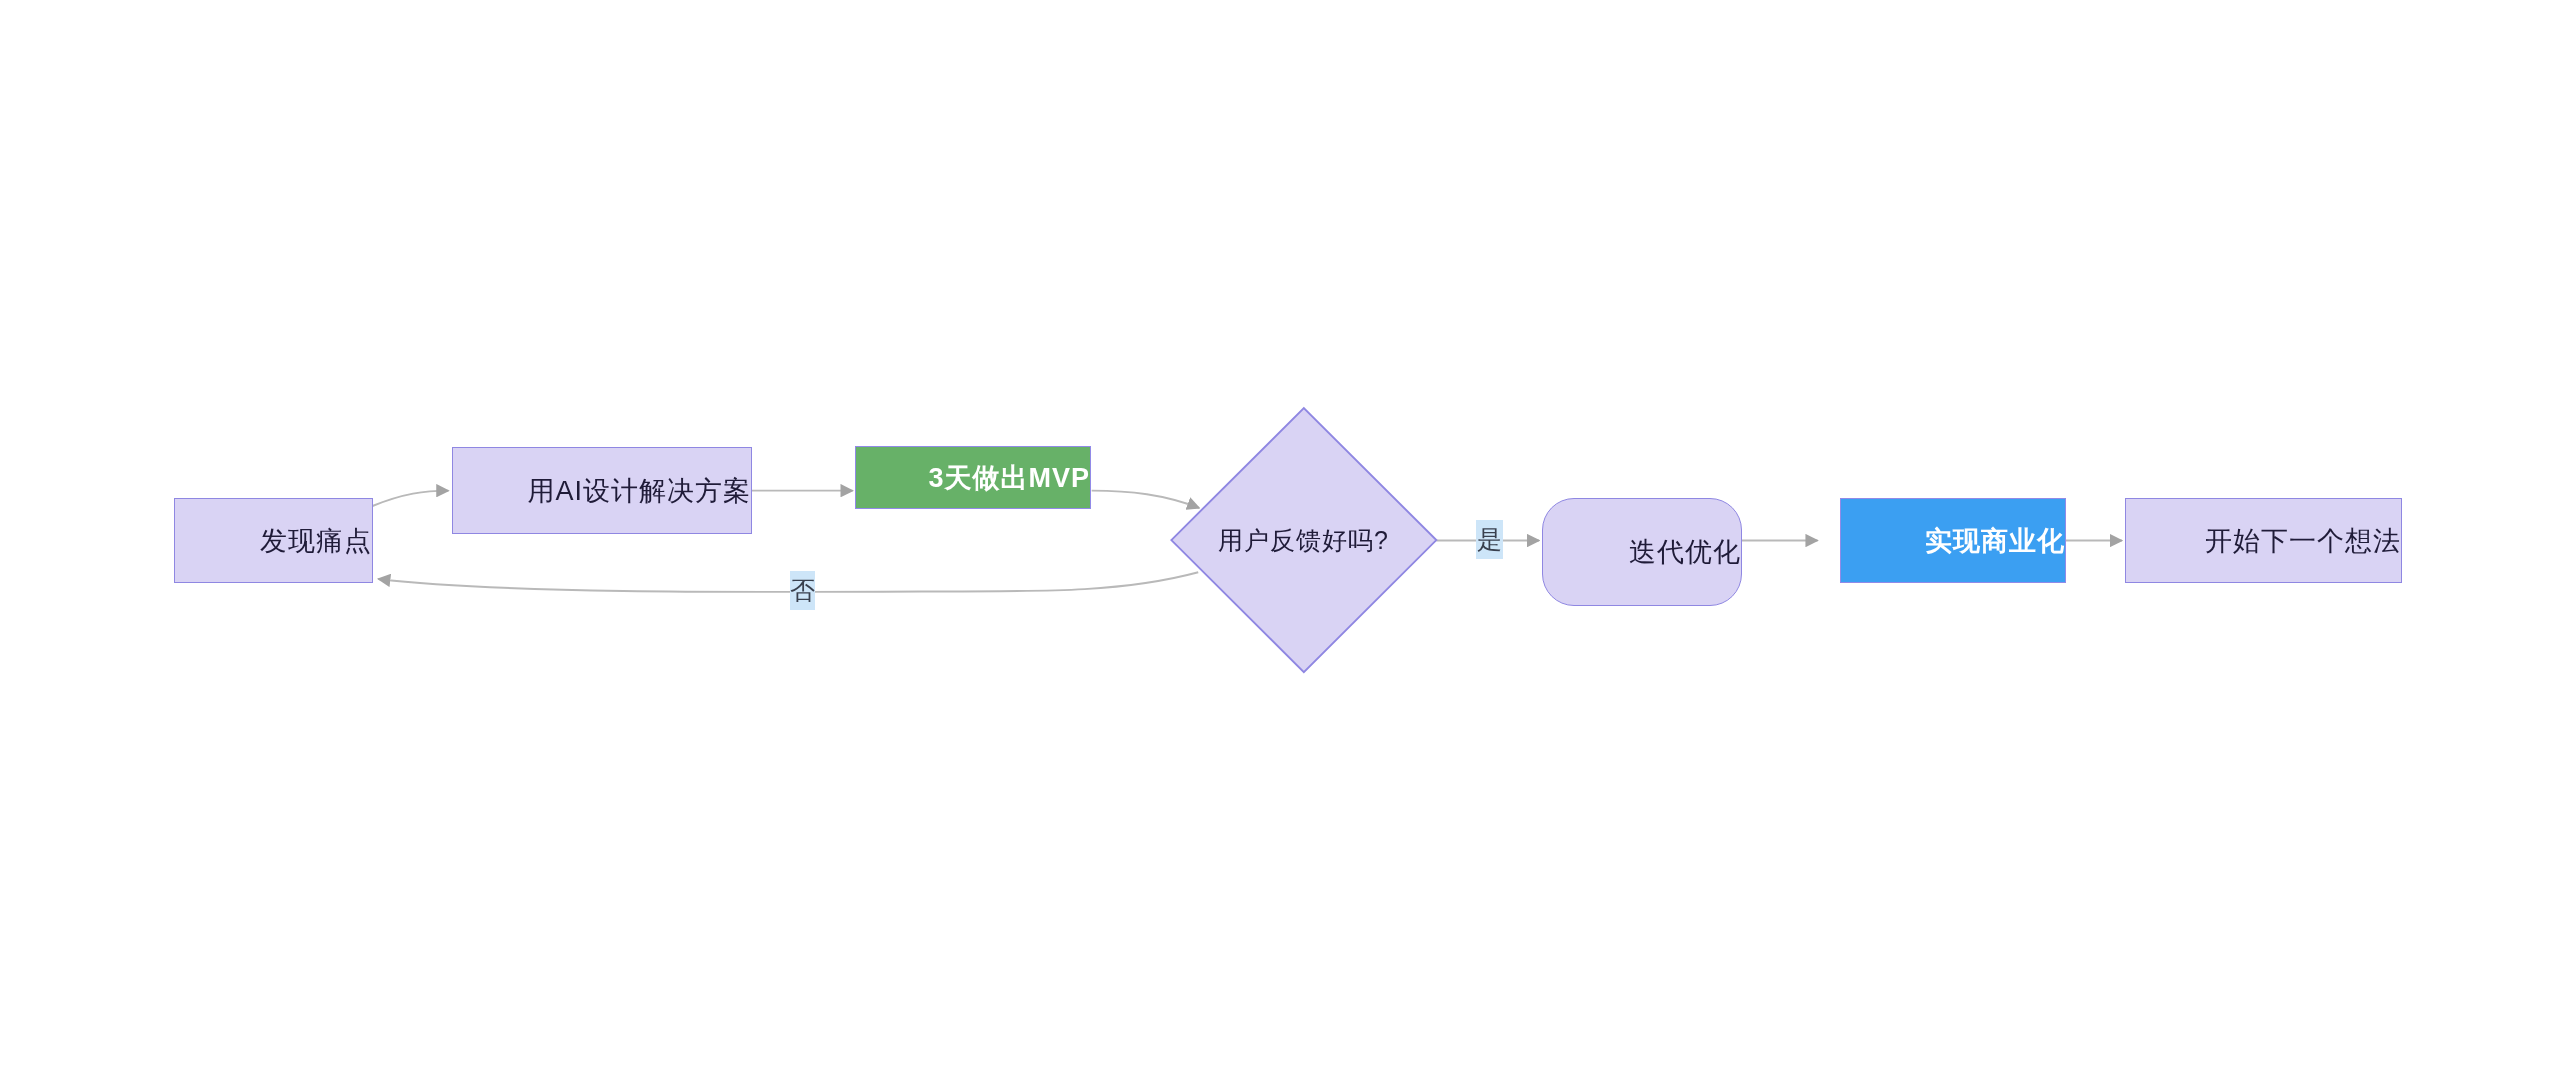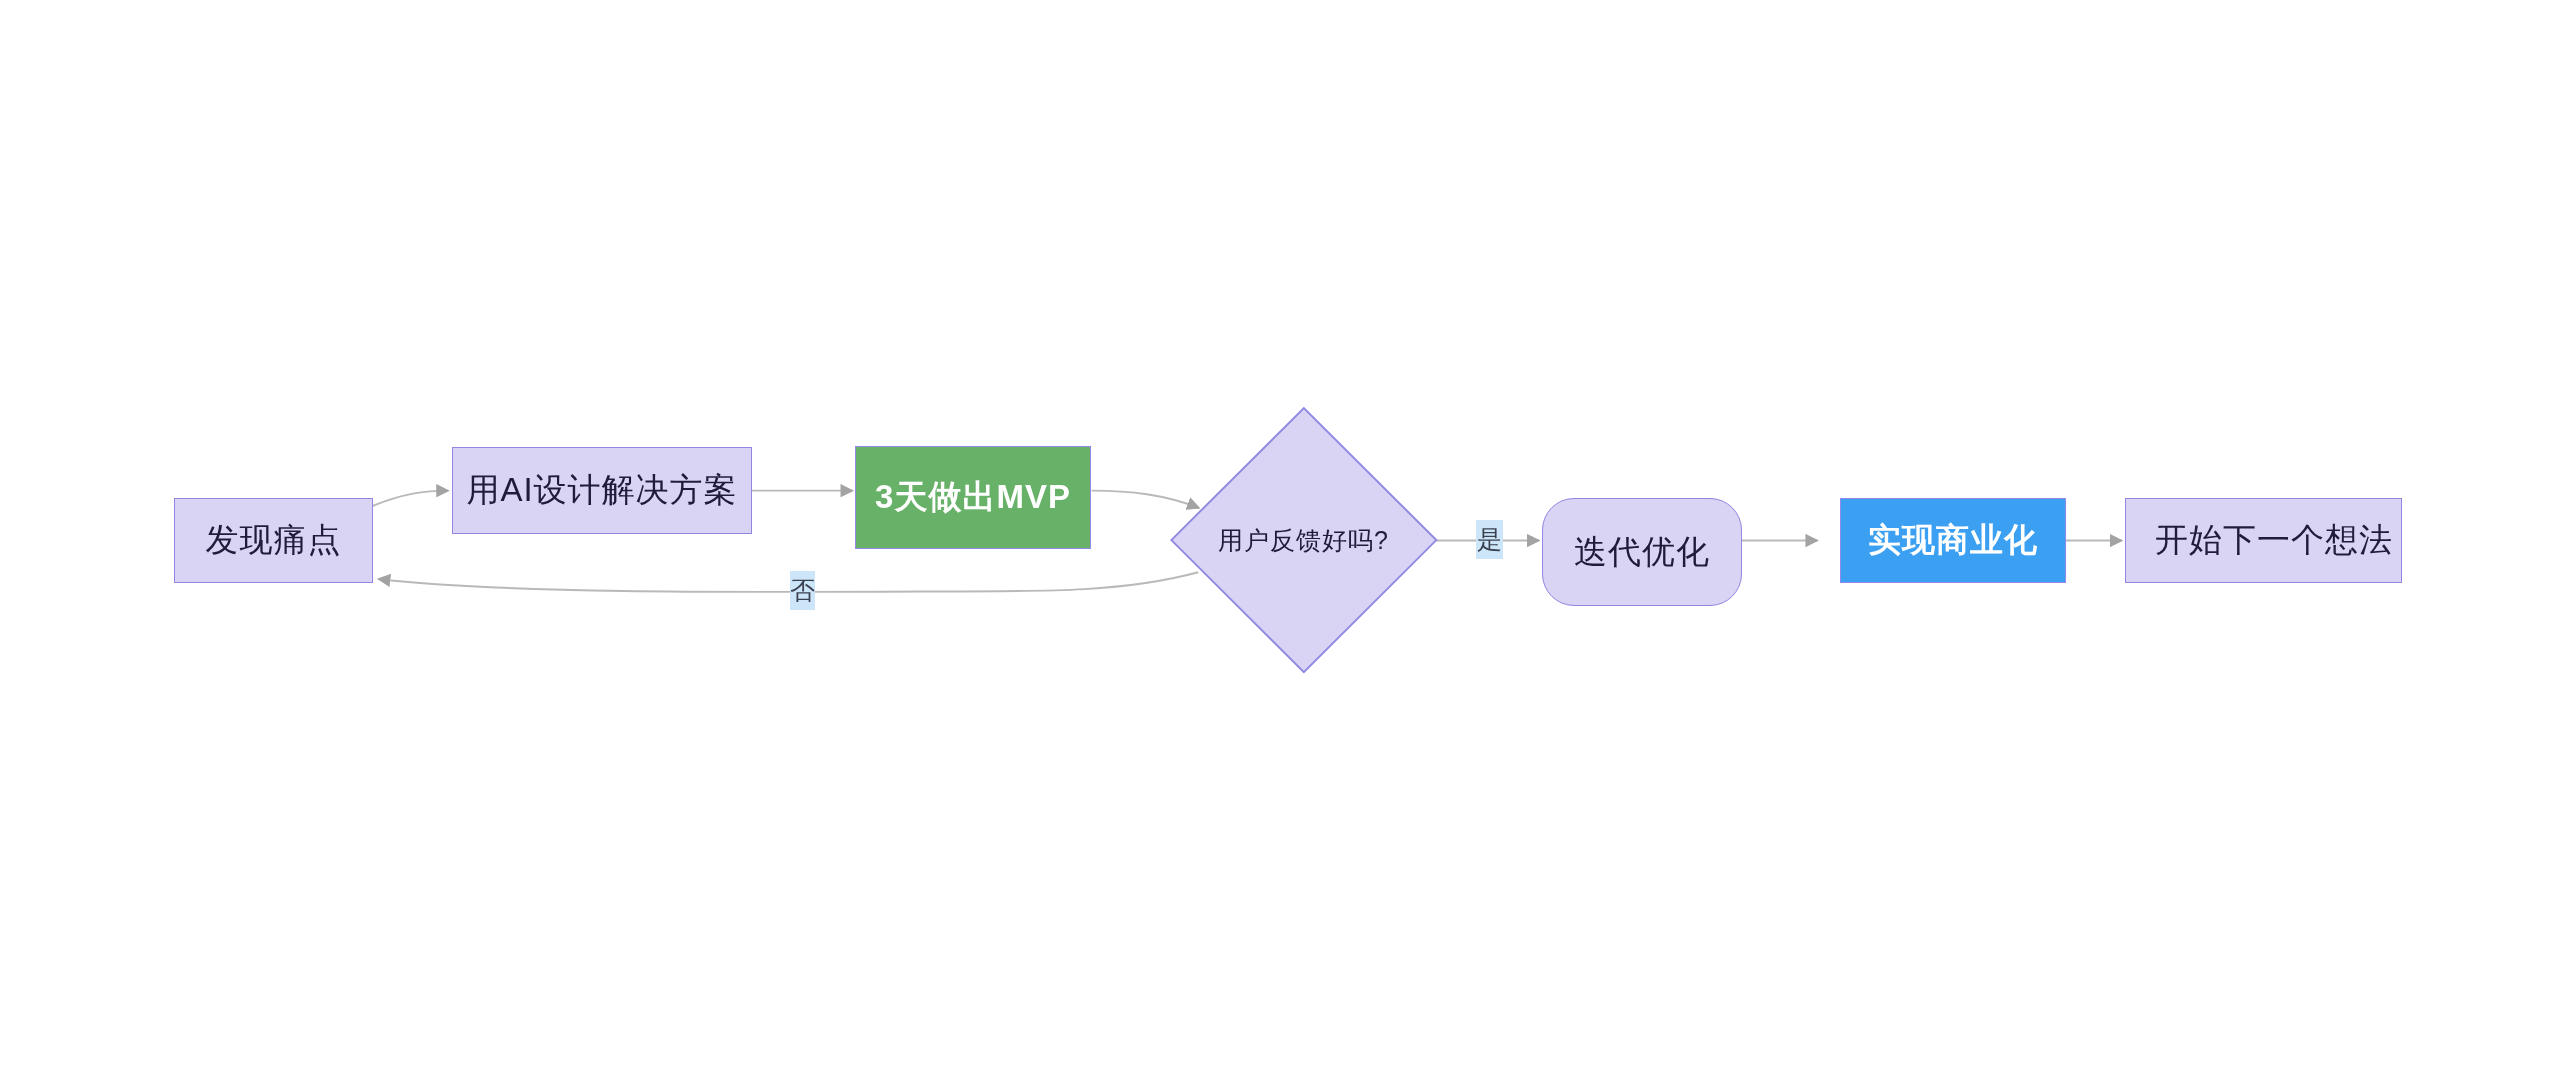--- a/index.html
+++ b/index.html
@@ -29,22 +29,22 @@
   .diamond {
     fill: var(--fill-lavender, #d9d3f4);
     stroke: var(--border-lavender, #8f87e2);
     stroke-width: 2;
   }
   .node {
     position: absolute;
     box-sizing: border-box;
     display: flex;
     align-items: center;
-    justify-content: center;
-    font-size: 33px;
+    justify-content: flex-end;
+    font-size: 27px;
     letter-spacing: 1px;
     color: var(--text-dark, #1f1b38);
     background: var(--fill-lavender, #d9d3f4);
     border: 1.9px solid var(--border-lavender, #8f87e2);
   }
   .node.green {
     background: var(--fill-green, #67b168);
     border-color: var(--border-accent, #8f87e8);
     color: var(--text-white, #ffffff);
     font-weight: bold;
@@ -108,21 +108,21 @@
   </svg>
 
   <div class="node" style="left:174px; top:498px; width:199px; height:85px;">
     <span>发现痛点</span>
   </div>
 
   <div class="node" style="left:452px; top:447px; width:300px; height:87px;">
     <span>用AI设计解决方案</span>
   </div>
 
-  <div class="node green" style="left:855px; top:446px; width:236px; height:103px;">
+  <div class="node green" style="left:855px; top:446px; width:236px; height:63px;">
     <span>3天做出MVP</span>
   </div>
 
   <div class="decision-text" style="left:1171px; top:408px; width:265px; height:264px;">
     <span>用户反馈好吗?</span>
   </div>
 
   <div class="node" style="left:1542px; top:498px; width:200px; height:108px;border-radius:32px;">
     <span>迭代优化</span>
   </div>

